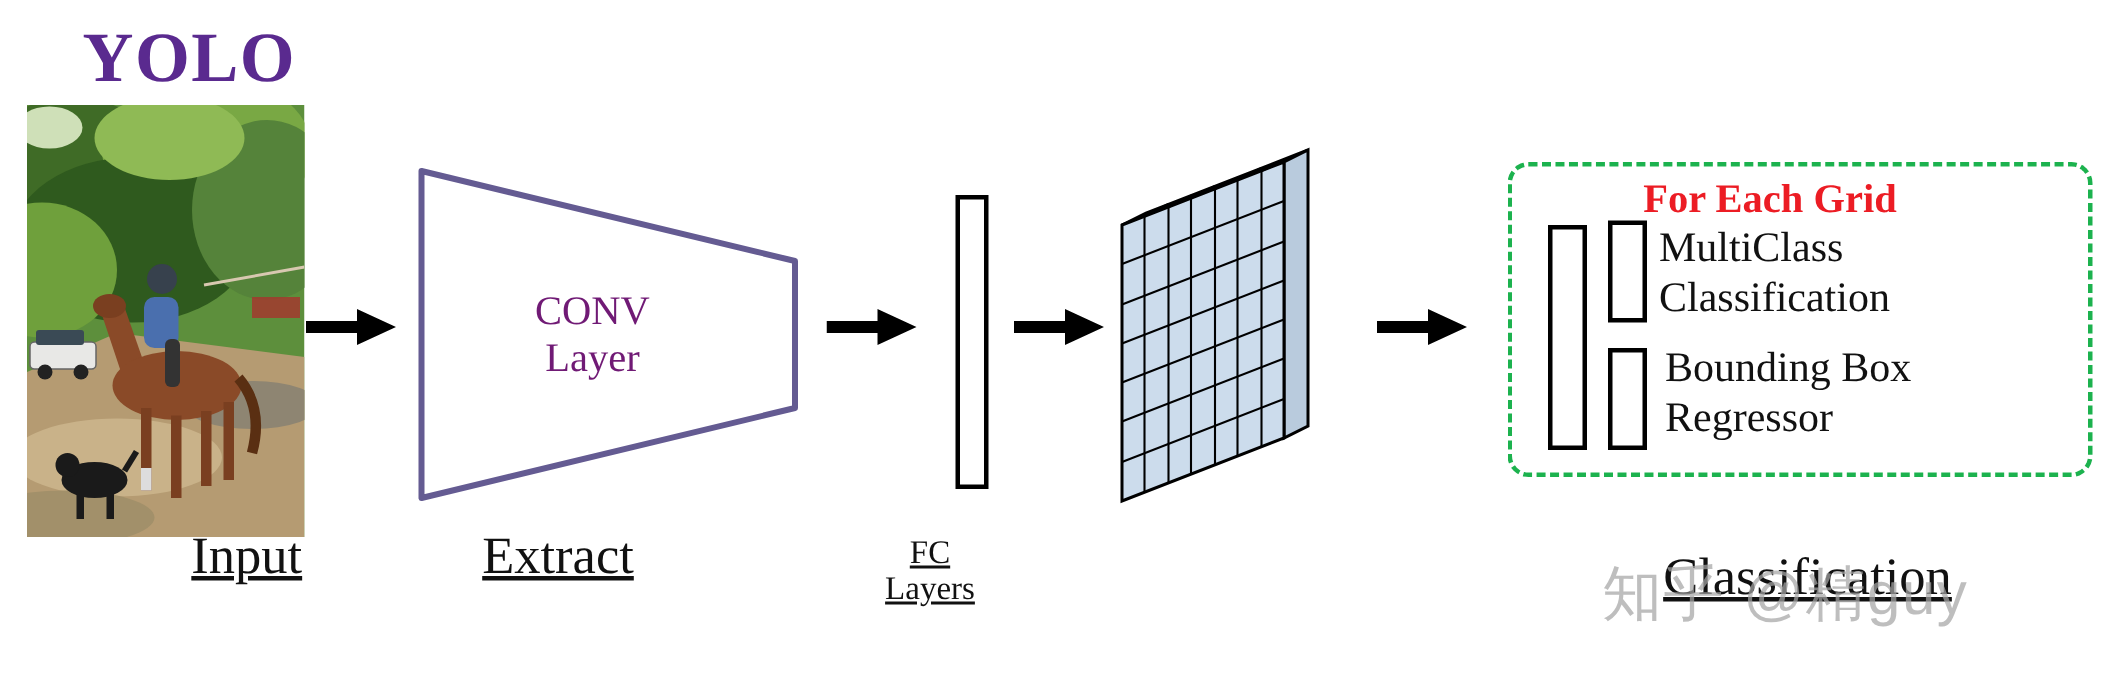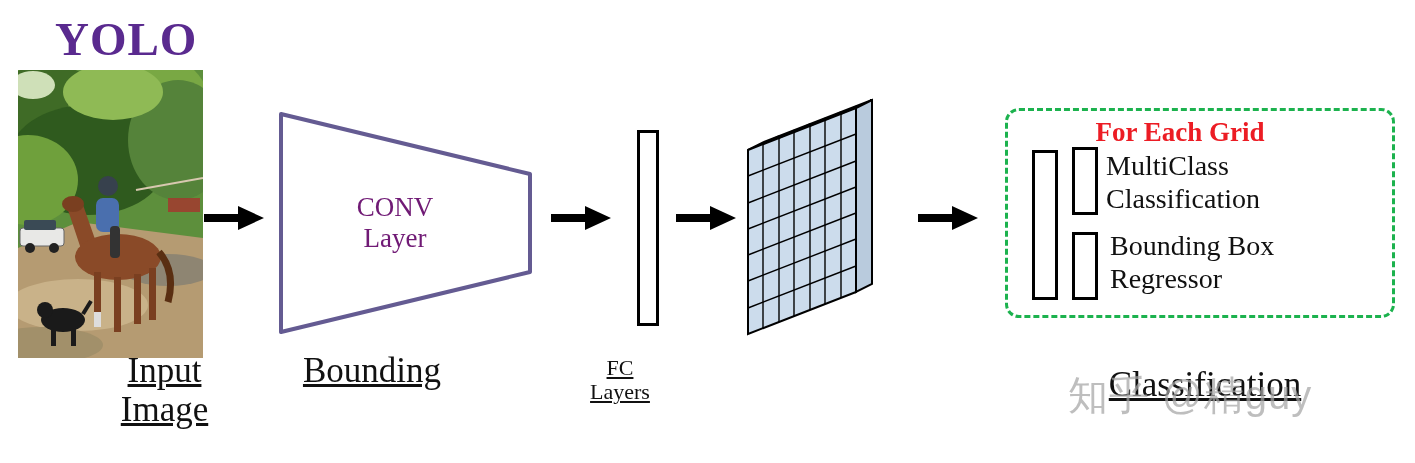--- a/index.html
+++ b/index.html
@@ -117,37 +117,36 @@
         <circle cx="27" cy="240" r="8" fill="#1a1a1a"></circle>
         <rect x="33" y="258" width="5" height="18" fill="#1a1a1a"></rect>
         <rect x="53" y="258" width="5" height="18" fill="#1a1a1a"></rect>
         <line x1="65" y1="244" x2="73" y2="231" stroke="#1a1a1a" stroke-width="4"></line>
       </g>
     </svg>
   </div>
 
   <div class="abs stage-label input-label">
     <span class="line">Input</span>
-    <span class="line">Image</span>
   </div>
 
   <svg class="abs arrow arrow-1" viewBox="0 0 62 30">
     <polygon points="0,11 34,11 34,3 60,15 34,27 34,19 0,19" fill="#000"></polygon>
   </svg>
 
   <svg class="abs trap-svg" viewBox="0 0 256 226">
     <polygon points="3,4 252,64 252,162 3,222" fill="#ffffff" stroke="#645b92" stroke-width="4" stroke-linejoin="round"></polygon>
   </svg>
   <div class="abs conv-text">
     <span class="line">CONV</span>
     <span class="line">Layer</span>
   </div>
 
   <div class="abs stage-label extract-label">
-    <span class="line">Bounding</span>
+    <span class="line">Extract</span>
   </div>
 
   <svg class="abs arrow arrow-2" viewBox="0 0 62 30">
     <polygon points="0,11 34,11 34,3 60,15 34,27 34,19 0,19" fill="#000"></polygon>
   </svg>
 
   <div class="abs fc-rect"></div>
   <div class="abs stage-label fc-label">
     <span class="line">FC</span>
     <span class="line">Layers</span>

